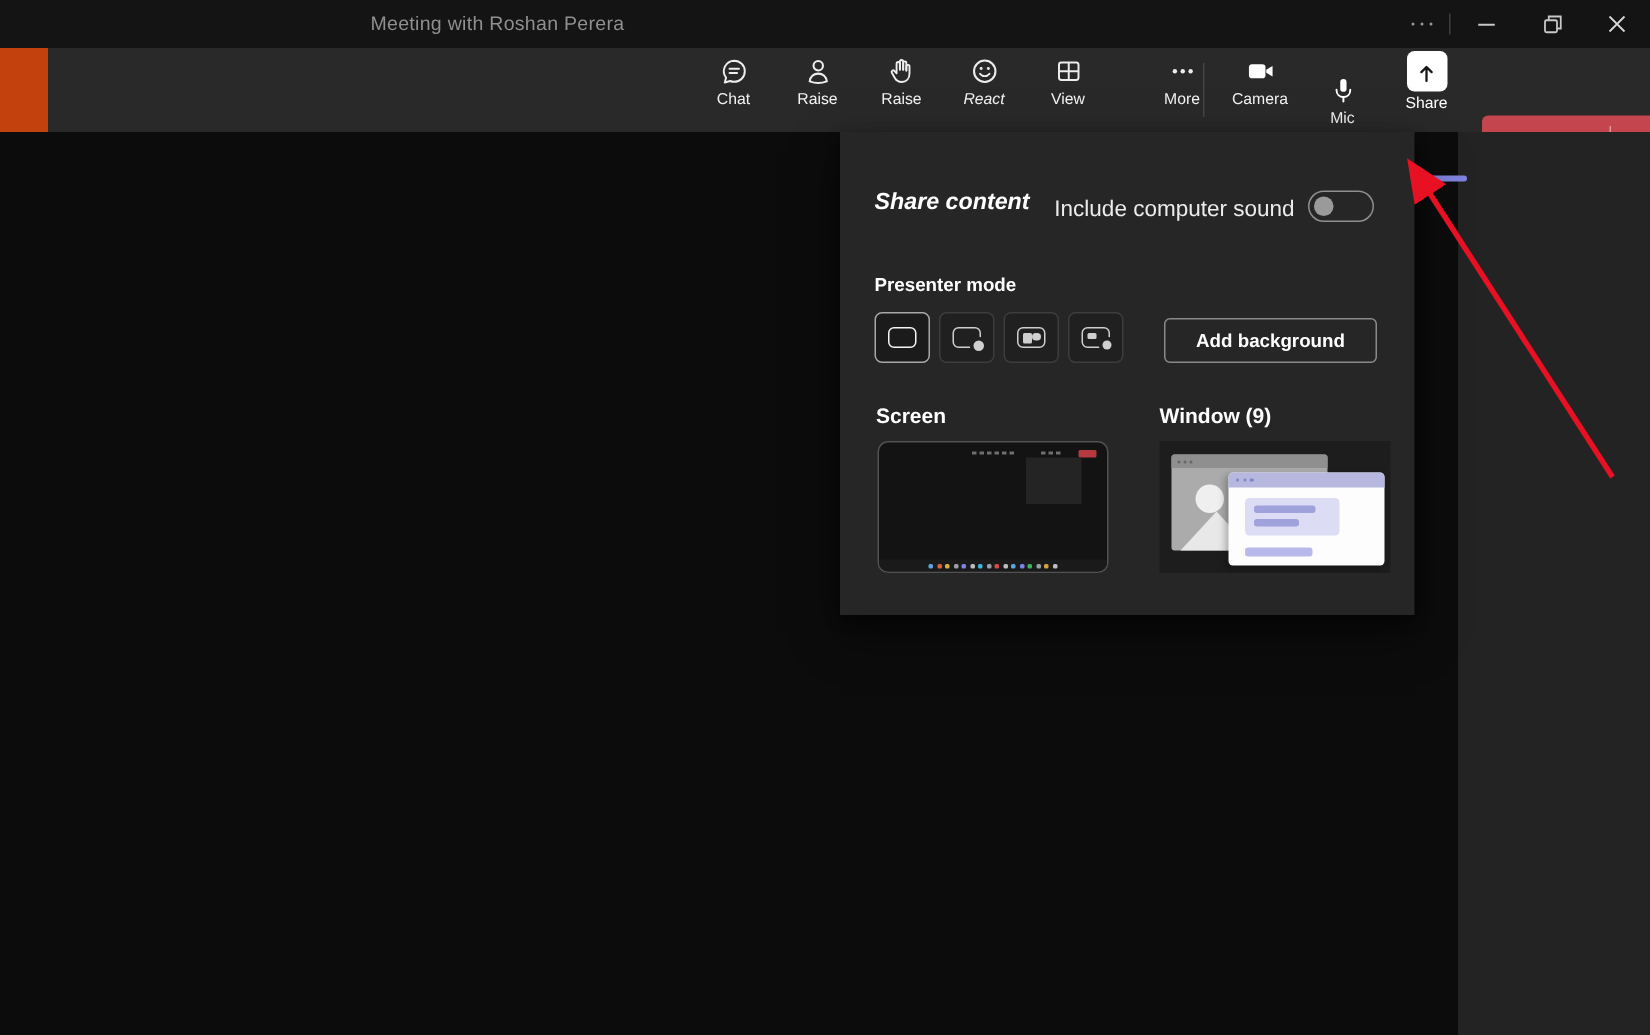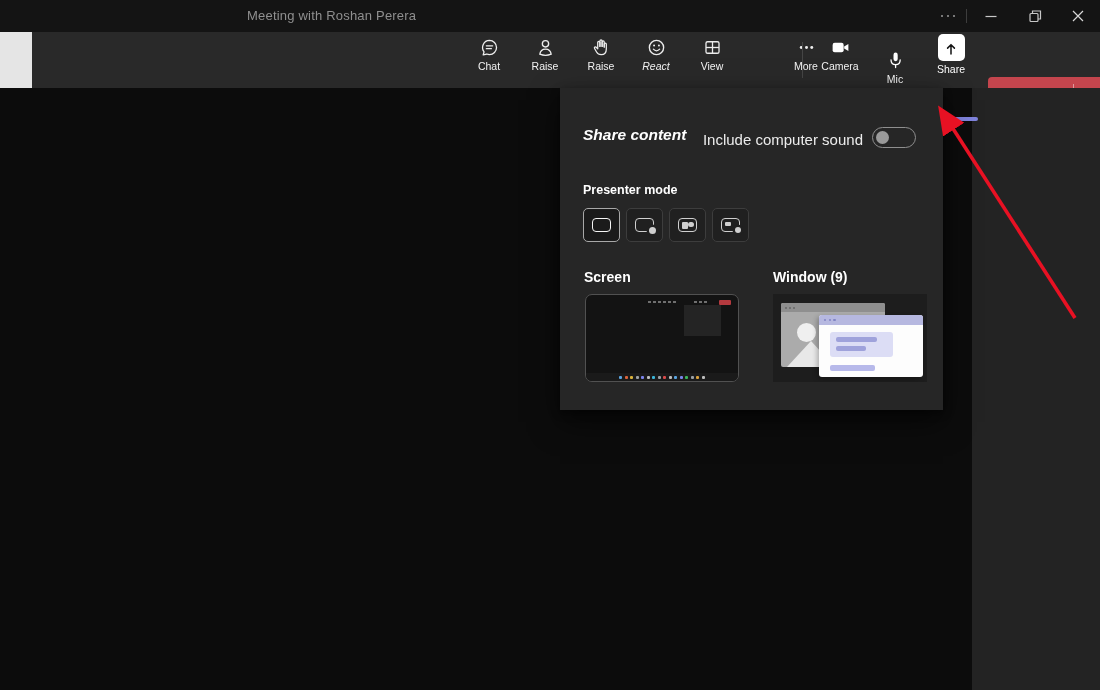--- a/index.html
+++ b/index.html
@@ -1,19 +1,19 @@
 <!DOCTYPE html>
 <html><head>
 <meta charset="utf-8">
 <style>
   * { margin:0; padding:0; box-sizing:border-box; }
   html,body { width:1100px; height:690px; overflow:hidden; background:#000; }
   #app {
     position:relative; width:1100px; height:690px;
-    background:#e5e5e5;
+    background:#c2410c;
     font-family:"Liberation Sans", sans-serif;
     -webkit-font-smoothing:antialiased;
   }
   
   .titlebar { position:absolute; left:0; top:0; width:1100px; height:32px; background:#141414; }
   .tb-title { position:absolute; left:247px; top:0; height:32px; line-height:32px;
               font-size:13px; color:#8f8f8f; letter-spacing:.2px; }
   .tb-btn { position:absolute; top:0; height:32px; width:44px; display:flex;
             align-items:center; justify-content:center; cursor:default; }
   .tb-sep { position:absolute; left:966px; top:9px; width:1px; height:14px; background:#3d3d3d; }
@@ -181,21 +181,21 @@
       <svg width="21" height="21" viewBox="0 0 20 20">
         <g fill="none" stroke="#ededed" stroke-width="1.25">
           <rect x="3.8" y="4.5" width="12.4" height="11" rx="1.5"></rect>
           <line x1="10" y1="4.5" x2="10" y2="15.5"></line>
           <line x1="3.8" y1="10" x2="16.2" y2="10"></line>
         </g>
       </svg>
       <div class="tool-label">View</div>
     </div>
 
-    <div class="tool-item" style="left:748px;">
+    <div class="tool-item" style="left:730px;">
       <svg width="21" height="21" viewBox="0 0 20 20">
         <circle cx="5" cy="10" r="1.4" fill="#ededed"></circle>
         <circle cx="10" cy="10" r="1.4" fill="#ededed"></circle>
         <circle cx="15" cy="10" r="1.4" fill="#ededed"></circle>
       </svg>
       <div class="tool-label">More</div>
     </div>
 
     <div class="tool-sep"></div>
 
@@ -268,20 +268,21 @@
           <div class="pm-circ-right"></div>
         </div>
       </div>
       <div class="pm-btn">
         <div class="pm-glyph">
           <div class="pm-rect-small"></div>
           <div class="pm-dot" style="width:6.5px;height:6.5px;right:-2px;bottom:-2px;"></div>
         </div>
       </div>
     </div>
+    <button class="add-bg-btn">Add background</button>
 
     <div class="sec-label screen-label">Screen</div>
     <div class="sec-label window-label">Window (9)</div>
 
     <div class="screen-thumb">
       <span class="st-dash" style="left:62px;"></span>
         <span class="st-dash" style="left:67px;"></span>
       <span class="st-dash" style="left:72px;"></span>
         <span class="st-dash" style="left:77px;"></span>
       <span class="st-dash" style="left:82px;"></span>

